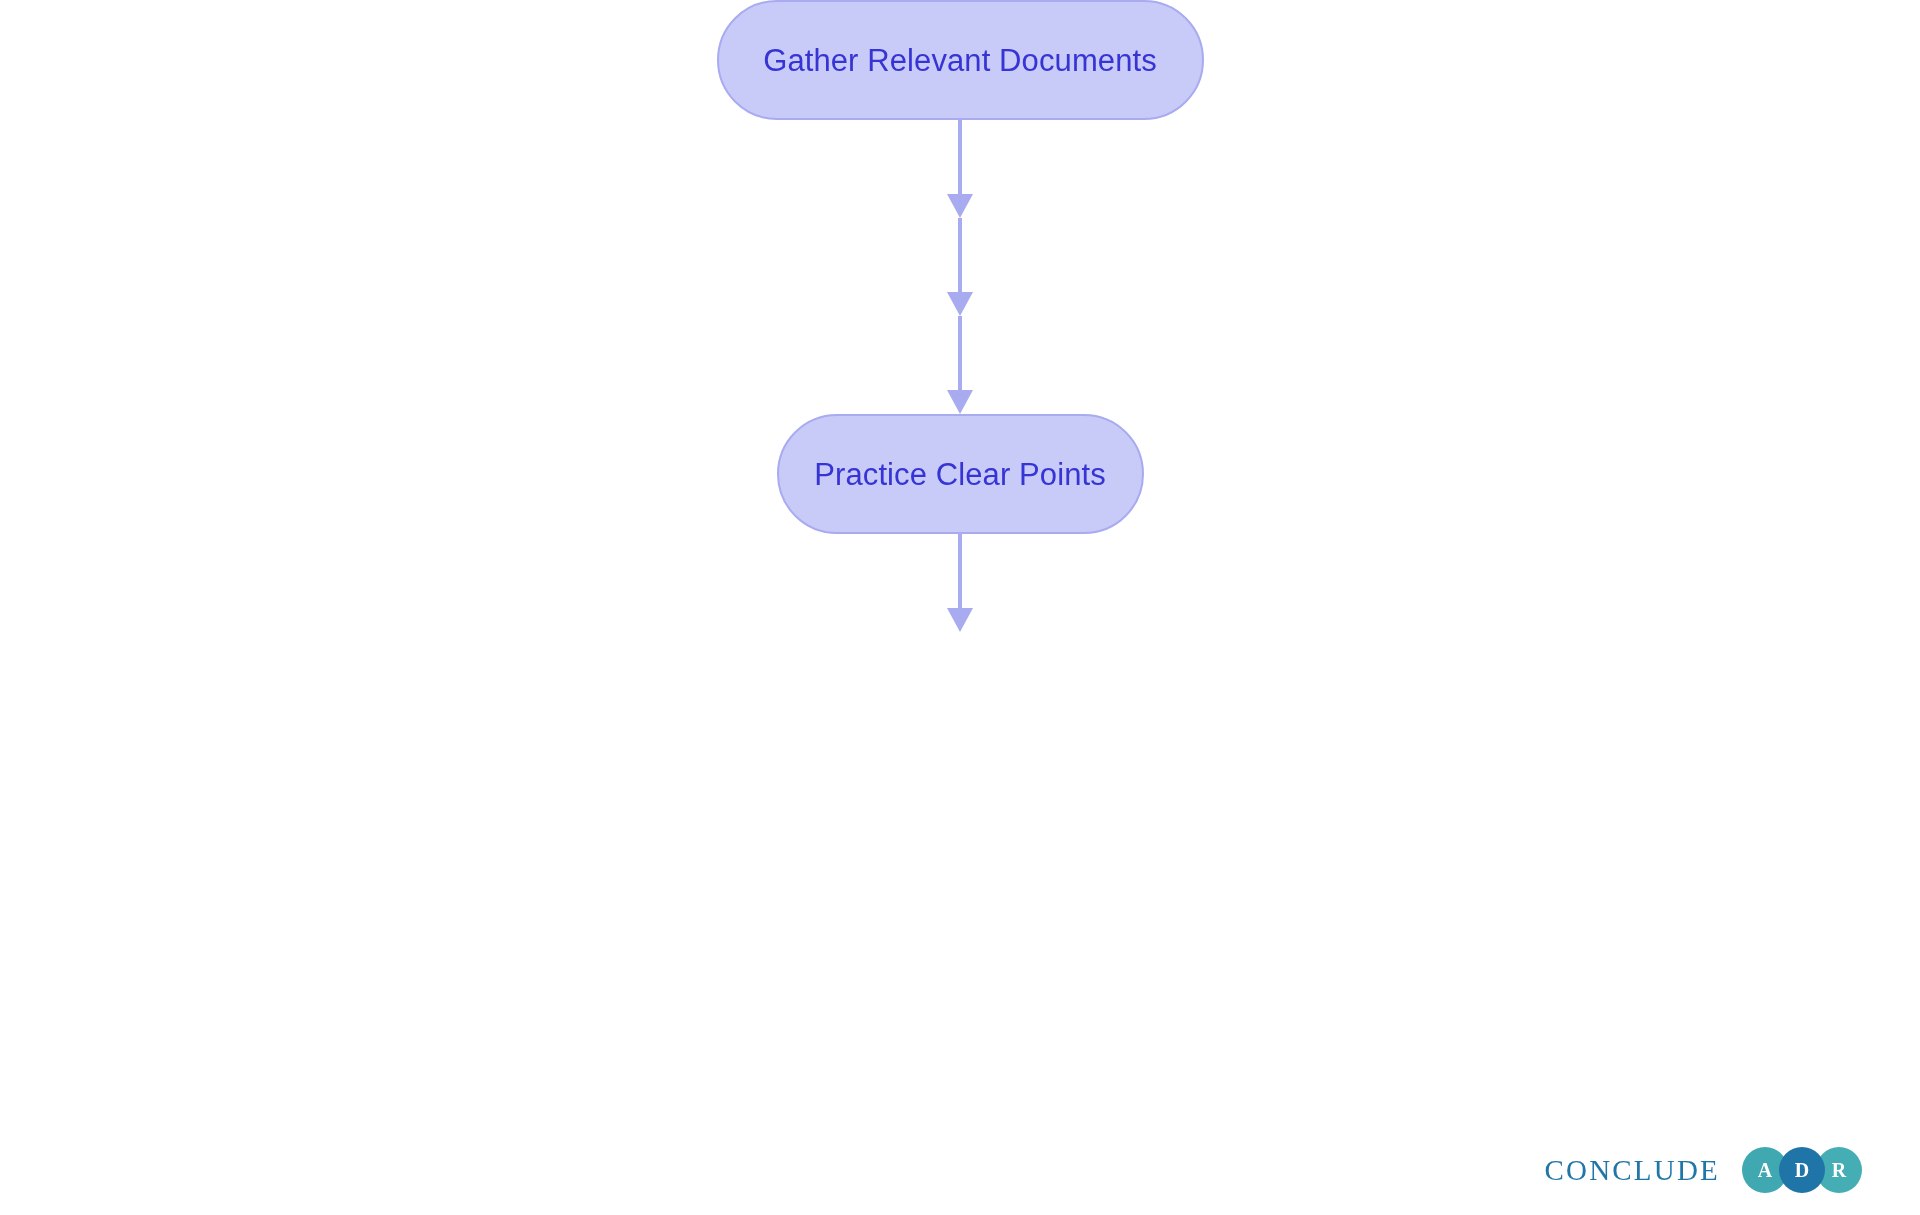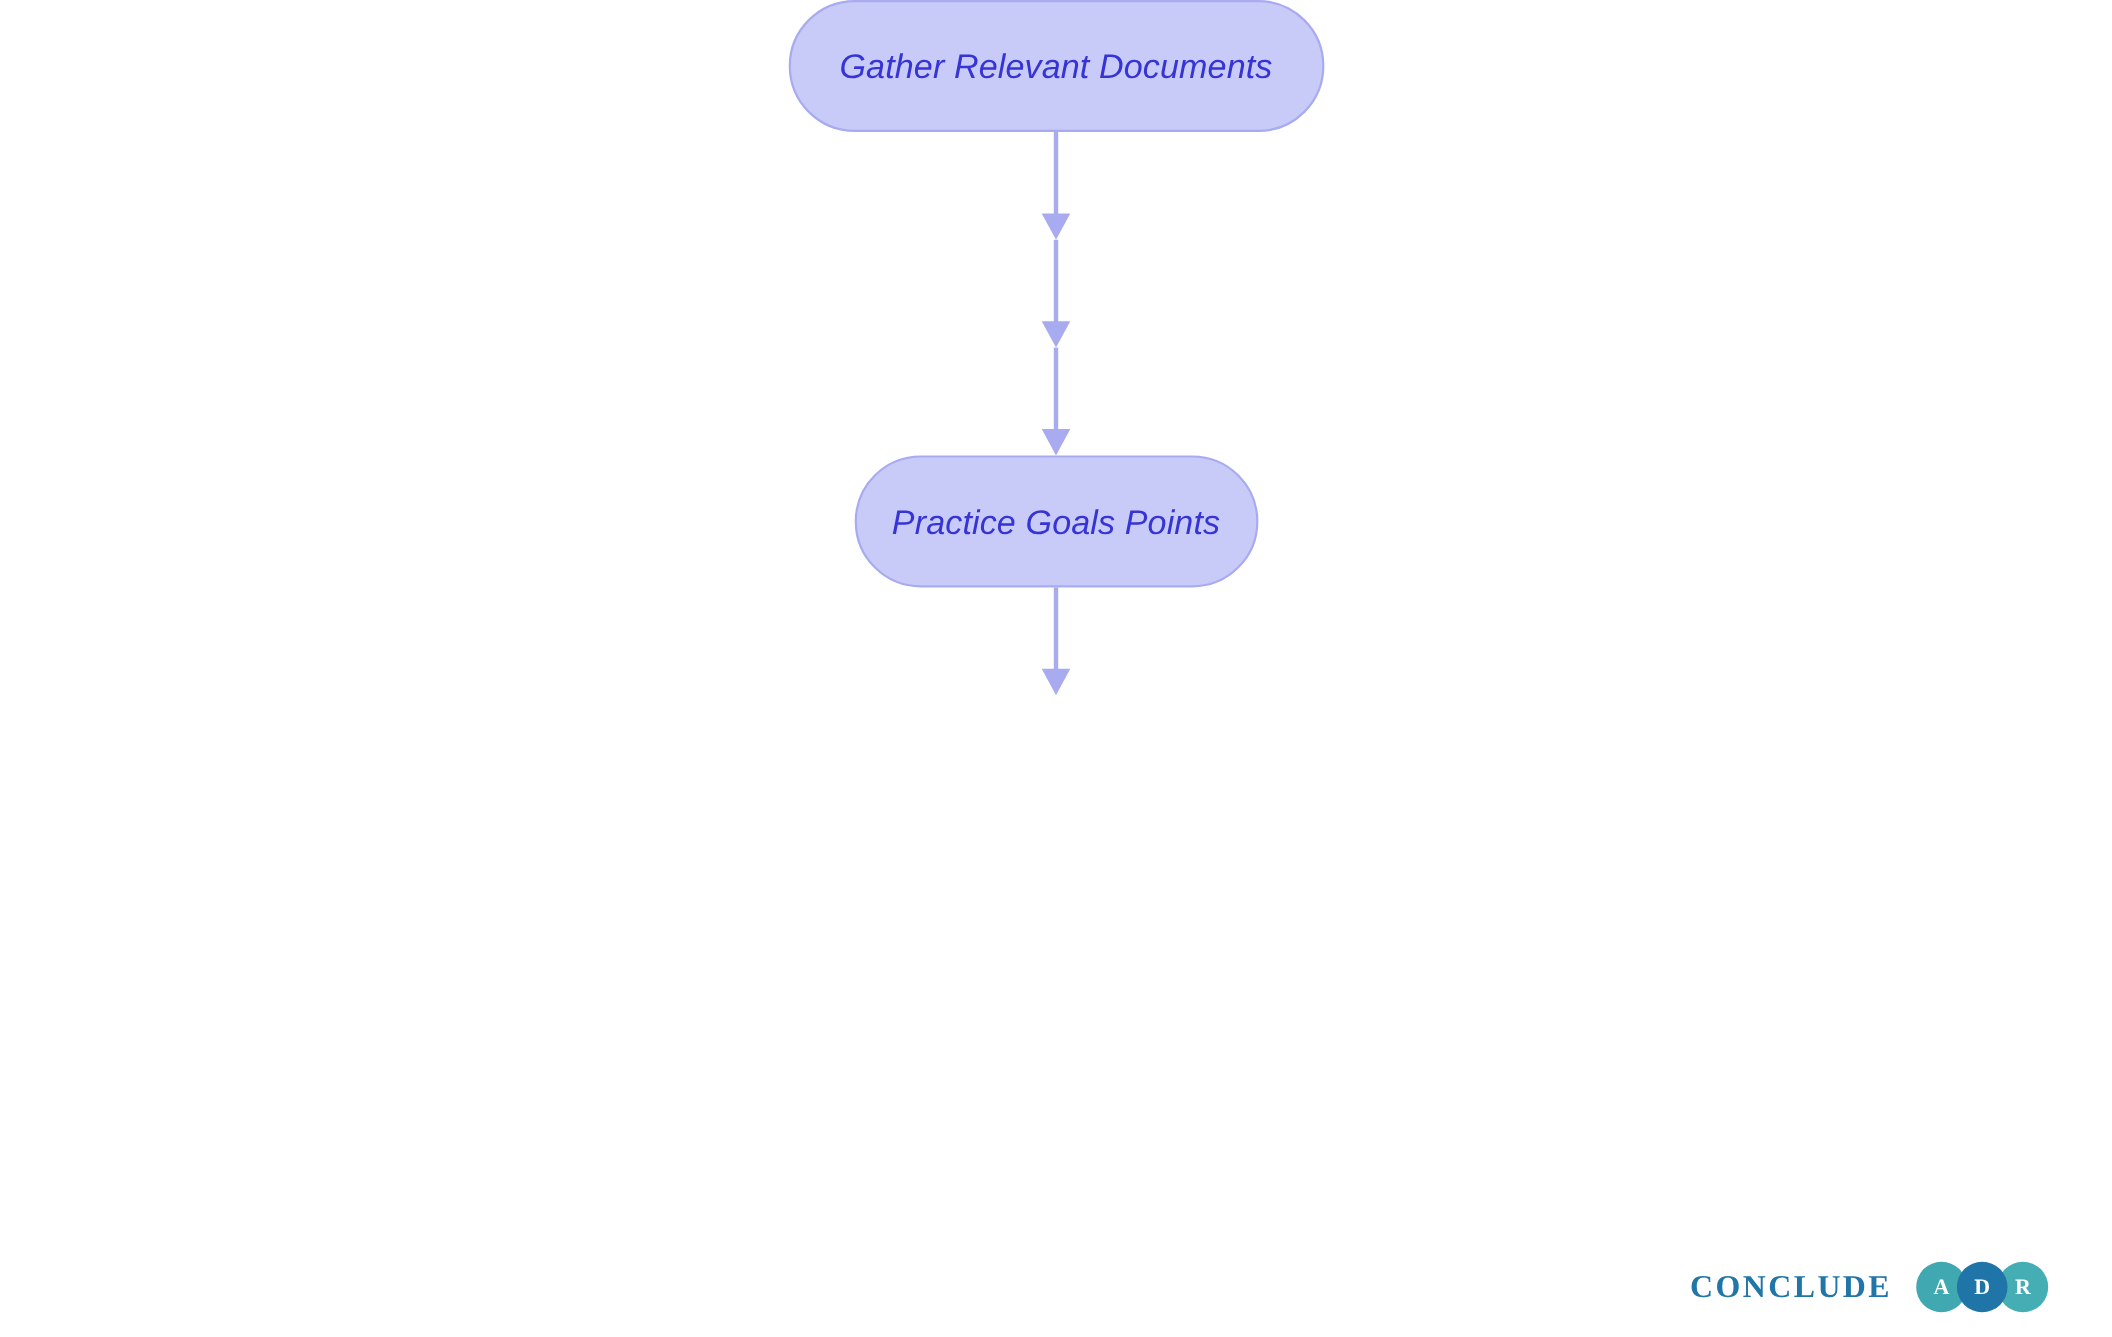--- a/index.html
+++ b/index.html
@@ -50,21 +50,20 @@
     color: #3634d4;
     font-size: 31px;
     font-weight: 400;
     letter-spacing: 0.1px;
     white-space: nowrap;
     padding: 0 44px;
   }
   .node .node-label {
     display: block;
     line-height: 1;
-    font-style: italic;
   }
 
   
   .node.n0 { width: 487px; }
   .node.n1 { width: 417px; }
   .node.n2 { width: 305px; }
   .node.n3 { width: 367px; }
   .node.n4 { width: 437px; }
 
   
@@ -101,21 +100,21 @@
     position: absolute;
     right: 58px;
     bottom: 22px;
     display: flex;
     align-items: center;
     gap: 22px;
   }
   .logo-wordmark {
     font-family: "Liberation Serif", serif;
     font-size: 29px;
-    font-weight: 700;
+    font-weight: 400;
     letter-spacing: 2.2px;
     color: #2176a8;
     line-height: 1;
   }
   .logo-circles {
     display: flex;
     align-items: center;
   }
   .logo-circle {
     width: 46px;
@@ -156,21 +155,21 @@
       <span class="head"></span>
     </div>
 
 
     <div class="connector">
       <span class="shaft"></span>
       <span class="head"></span>
     </div>
 
     <div class="node n3">
-      <span class="node-label">Practice Goals Points</span>
+      <span class="node-label">Practice Clear Points</span>
     </div>
 
     <div class="connector">
       <span class="shaft"></span>
       <span class="head"></span>
     </div>
 
 
   </div>
 

